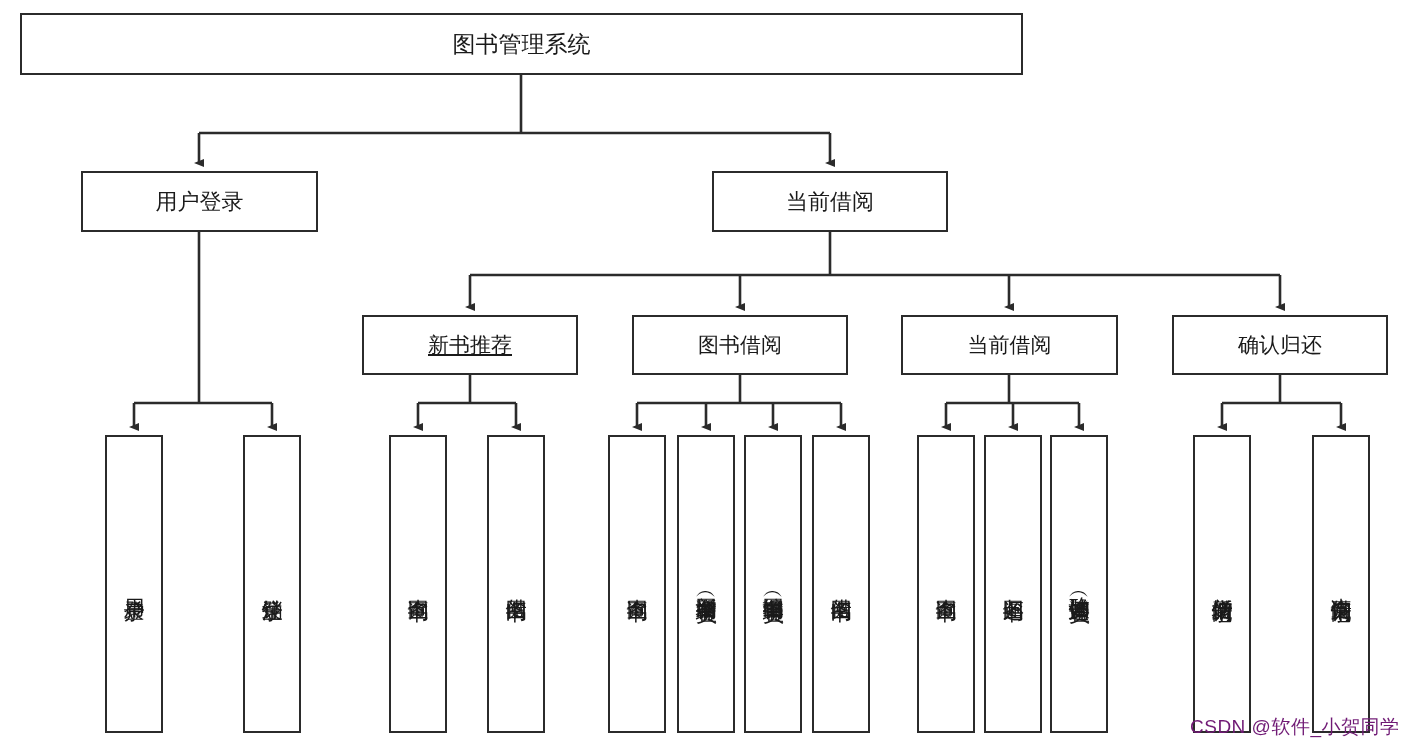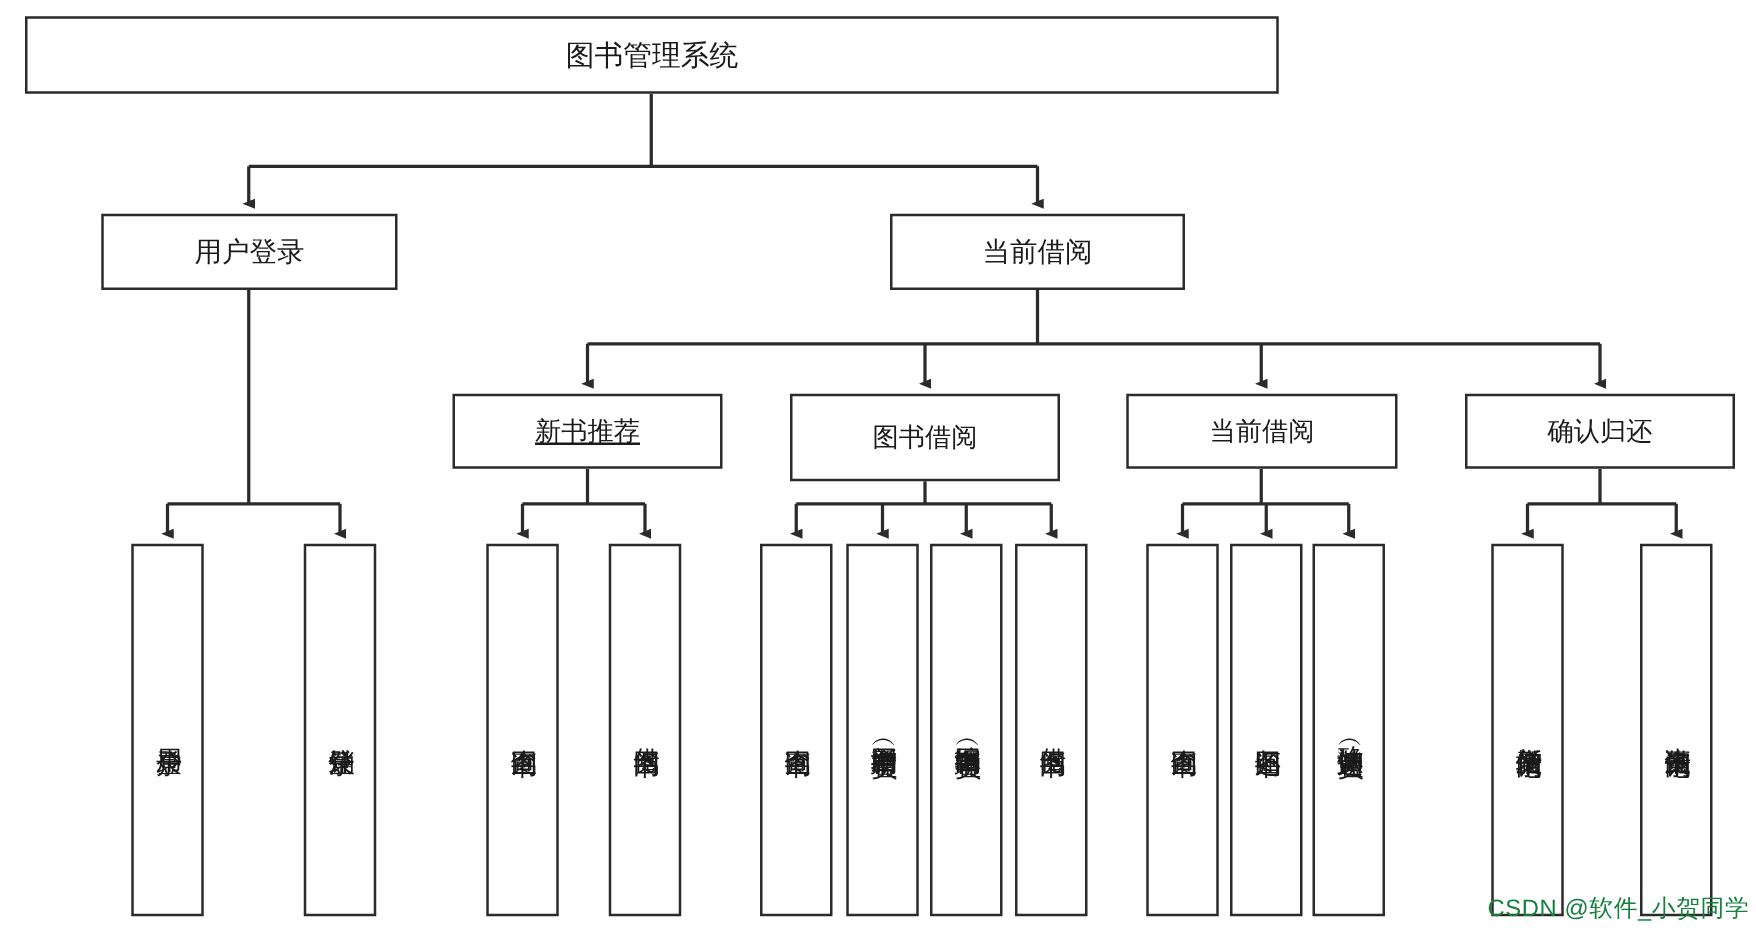--- a/index.html
+++ b/index.html
@@ -55,21 +55,21 @@
     text-orientation: upright;
     letter-spacing: 1px;
     white-space: nowrap;
     color: #1a1a1a;
   }
   .watermark {
     position: absolute;
     left: 1190px;
     top: 714px;
     font-size: 19px;
-    color: #15803d;
+    color: #701a75;
     white-space: nowrap;
     letter-spacing: 0.5px;
   }
 </style>
 </head>
 <body>
 
 <div id="canvas">
 
   <svg id="wires" viewBox="0 0 1405 747">
@@ -129,21 +129,21 @@
   <div class="node lvl2" style="left:81px; top:171px; width:237px; height:61px;">
     <span>用户登录</span>
   </div>
   <div class="node lvl2" style="left:712px; top:171px; width:236px; height:61px;">
     <span>当前借阅</span>
   </div>
 
   <div class="node lvl3" style="left:362px; top:315px; width:216px; height:60px;text-decoration:underline;">
     <span>新书推荐</span>
   </div>
-  <div class="node lvl3" style="left:632px; top:315px; width:216px; height:70px;">
+  <div class="node lvl3" style="left:632px; top:315px; width:216px; height:60px;">
     <span>图书借阅</span>
   </div>
   <div class="node lvl3" style="left:901px; top:315px; width:217px; height:60px;">
     <span>当前借阅</span>
   </div>
   <div class="node lvl3" style="left:1172px; top:315px; width:216px; height:60px;">
     <span>确认归还</span>
   </div>
 
   <div class="node leaf" style="left:105px; top:435px; width:58px; height:298px;">

